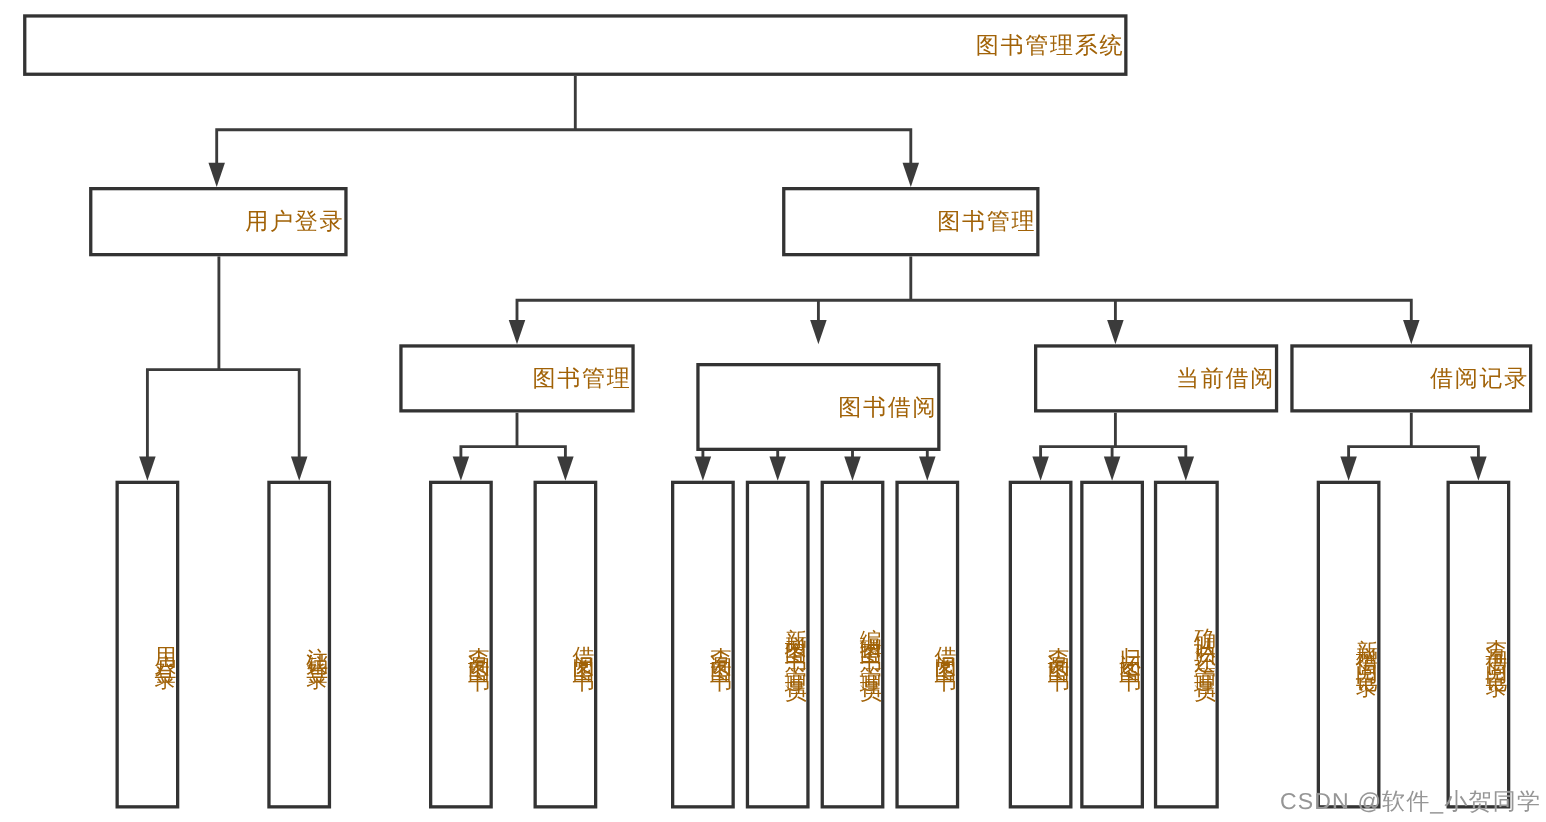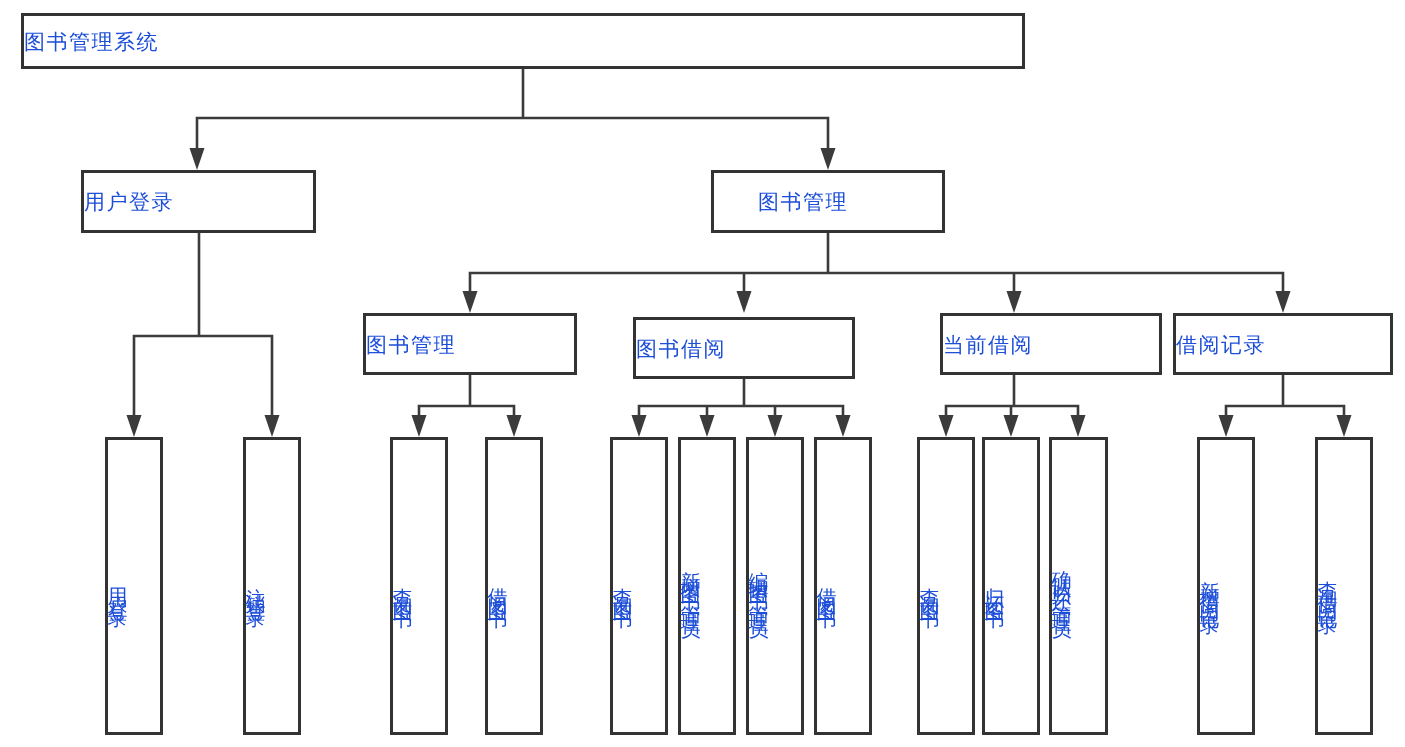--- a/index.html
+++ b/index.html
@@ -31,22 +31,22 @@
     height: 747px;
     z-index: 2;
   }
   .node {
     position: absolute;
     box-sizing: border-box;
     border: 3px solid #333333;
     background: #ffffff;
     display: flex;
     align-items: center;
-    justify-content: flex-start;
-    color: #1d4ed8;
+    justify-content: flex-end;
+    color: #a16207;
     font-size: 21px;
     line-height: 1;
   }
   .node span {
     letter-spacing: 1.5px;
     white-space: nowrap;
   }
   .node.vert span {
     writing-mode: vertical-rl;
     text-orientation: mixed;
@@ -117,21 +117,21 @@
       </div>
       <div class="node" style="left: 81px; top: 170px; width: 235px; height: 63px; border-color: rgb(51, 51, 51);">
         <span>用户登录</span>
       </div>
       <div class="node" style="left: 711px; top: 170px; width: 234px; height: 63px; border-color: rgb(51, 51, 51); padding-left: 44px;">
         <span>图书管理</span>
       </div>
       <div class="node" style="left: 363px; top: 313px; width: 214px; height: 62px; border-color: rgb(51, 51, 51);">
         <span>图书管理</span>
       </div>
-      <div class="node" style="left: 633px; top: 317px; width: 222px; height: 62px; border-color: rgb(51, 51, 51);">
+      <div class="node" style="left: 633px; top: 330px; width: 222px; height: 80px; border-color: rgb(51, 51, 51);">
         <span>图书借阅</span>
       </div>
       <div class="node" style="left: 940px; top: 313px; width: 222px; height: 62px; border-color: rgb(51, 51, 51);">
         <span>当前借阅</span>
       </div>
       <div class="node" style="left: 1173px; top: 313px; width: 220px; height: 62px; border-color: rgb(51, 51, 51);">
         <span>借阅记录</span>
       </div>
       <div class="node vert" style="left: 105px; top: 437px; width: 58px; height: 298px; border-color: rgb(51, 51, 51);">
         <span>用户登录</span>
@@ -166,13 +166,14 @@
       <div class="node vert" style="left: 1049px; top: 437px; width: 59px; height: 298px; border-color: rgb(51, 51, 51);">
         <span>确认归还（管理员）</span>
       </div>
       <div class="node vert" style="left: 1197px; top: 437px; width: 58px; height: 298px; border-color: rgb(51, 51, 51);">
         <span>新增借阅记录</span>
       </div>
       <div class="node vert" style="left: 1315px; top: 437px; width: 58px; height: 298px; border-color: rgb(51, 51, 51);">
         <span>查询借阅记录</span>
       </div>
     </div>
+  <div class="watermark">CSDN @软件_小贺同学</div>
 </div>
 
 </body></html>

